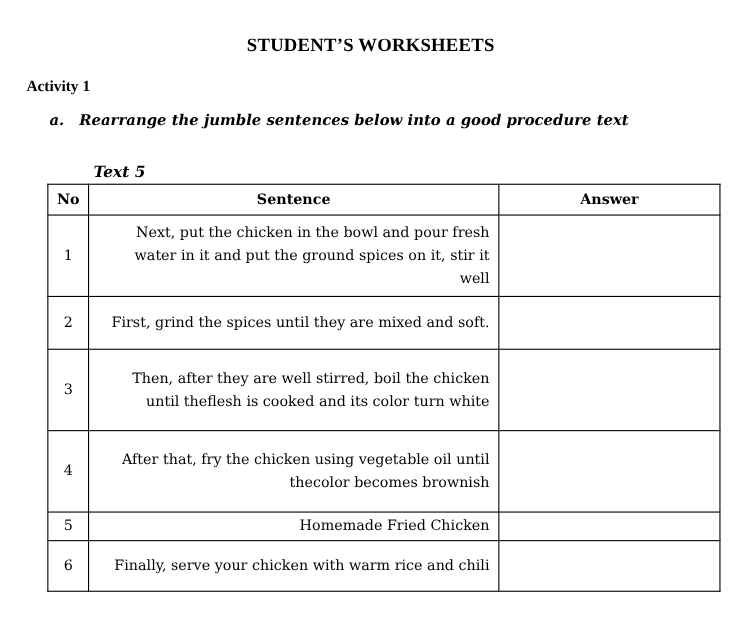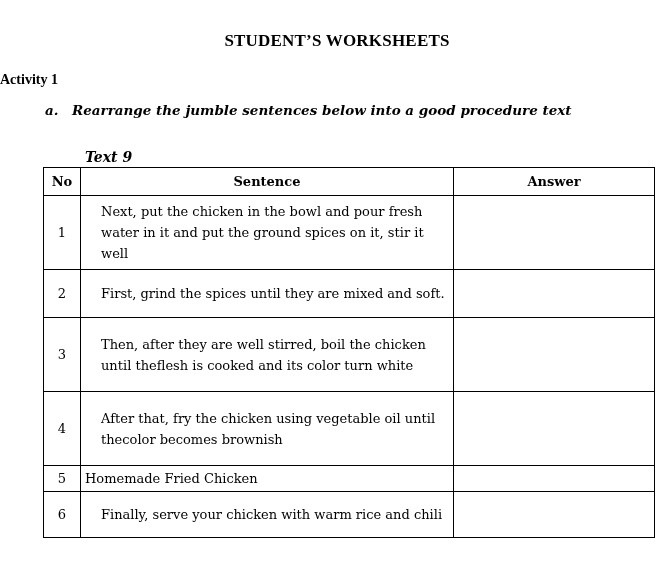--- a/index.html
+++ b/index.html
@@ -1,48 +1,48 @@
 <!DOCTYPE html>
 <html><head>
 <meta charset="utf-8">
 <style>
   html, body { margin: 0; padding: 0; background: #ffffff; }
   body { width: 666px; height: 579px; position: relative; overflow: hidden;
          font-family: "DejaVu Serif", "Liberation Serif", serif; color: #000; }
   .title { position: absolute; top: 31px; left: 0; width: 674px; text-align: center;
            font-family: "Liberation Serif", serif; font-weight: bold; font-size: 17px; letter-spacing: 0.2px; }
-  .activity { position: absolute; top: 72px; left: 0; font-family: "Liberation Serif", serif;
+  .activity { position: absolute; top: 72px; left: 24px; font-family: "Liberation Serif", serif;
               font-weight: bold; font-size: 14px; text-align: right; }
   .instruction { position: absolute; top: 102px; left: 45px; font-weight: bold; font-style: italic;
                  font-size: 13.5px; }
   .instruction .marker { display: inline-block; width: 27px; }
   .text-label { position: absolute; top: 149px; left: 85px; font-weight: bold; font-style: italic; font-size: 14px; }
   table { position: absolute; top: 167px; left: 43px; border-collapse: collapse; width: 612px; }
-  td, th { border: 1px solid #000; font-size: 13px; line-height: 21px; }
+  td, th { border: 1px solid #000; font-size: 13px; line-height: 21px; text-align: right; }
   th { height: 27px; font-weight: bold; font-size: 13px; text-align: center; padding: 0; vertical-align: middle; }
   th.no { width: 36px; }
   th.sent { width: 372px; }
   td.no { text-align: center; vertical-align: middle; }
   td.sent { padding: 0 8px 0 20px; vertical-align: middle; }
   td.ans { }
   .r1 { height: 74px; } .r2 { height: 48px; } .r3 { height: 74px; }
   .r4 { height: 74px; } .r5 { height: 26px; } .r6 { height: 46px; }
   .r2 td.sent, .r6 td.sent { line-height: 17px; }
   .r5 td.sent { padding-left: 4px; }
   .r6 td.sent { padding-left: 20px; }
 </style>
 </head>
 <body>
 
 <div class="title">STUDENT’S WORKSHEETS</div>
 <div class="activity">Activity 1</div>
 <div class="instruction">
   <span class="marker">a.</span><span>Rearrange the jumble sentences below into a good procedure text</span>
 </div>
-<div class="text-label">Text 9</div>
+<div class="text-label">Text 5</div>
 
 <table>
   <tbody>
       <tr>
     <th class="no">No</th>
     <th class="sent">Sentence</th>
     <th class="ans">Answer</th>
   </tr>
   <tr class="r1">
     <td class="no">1</td>

